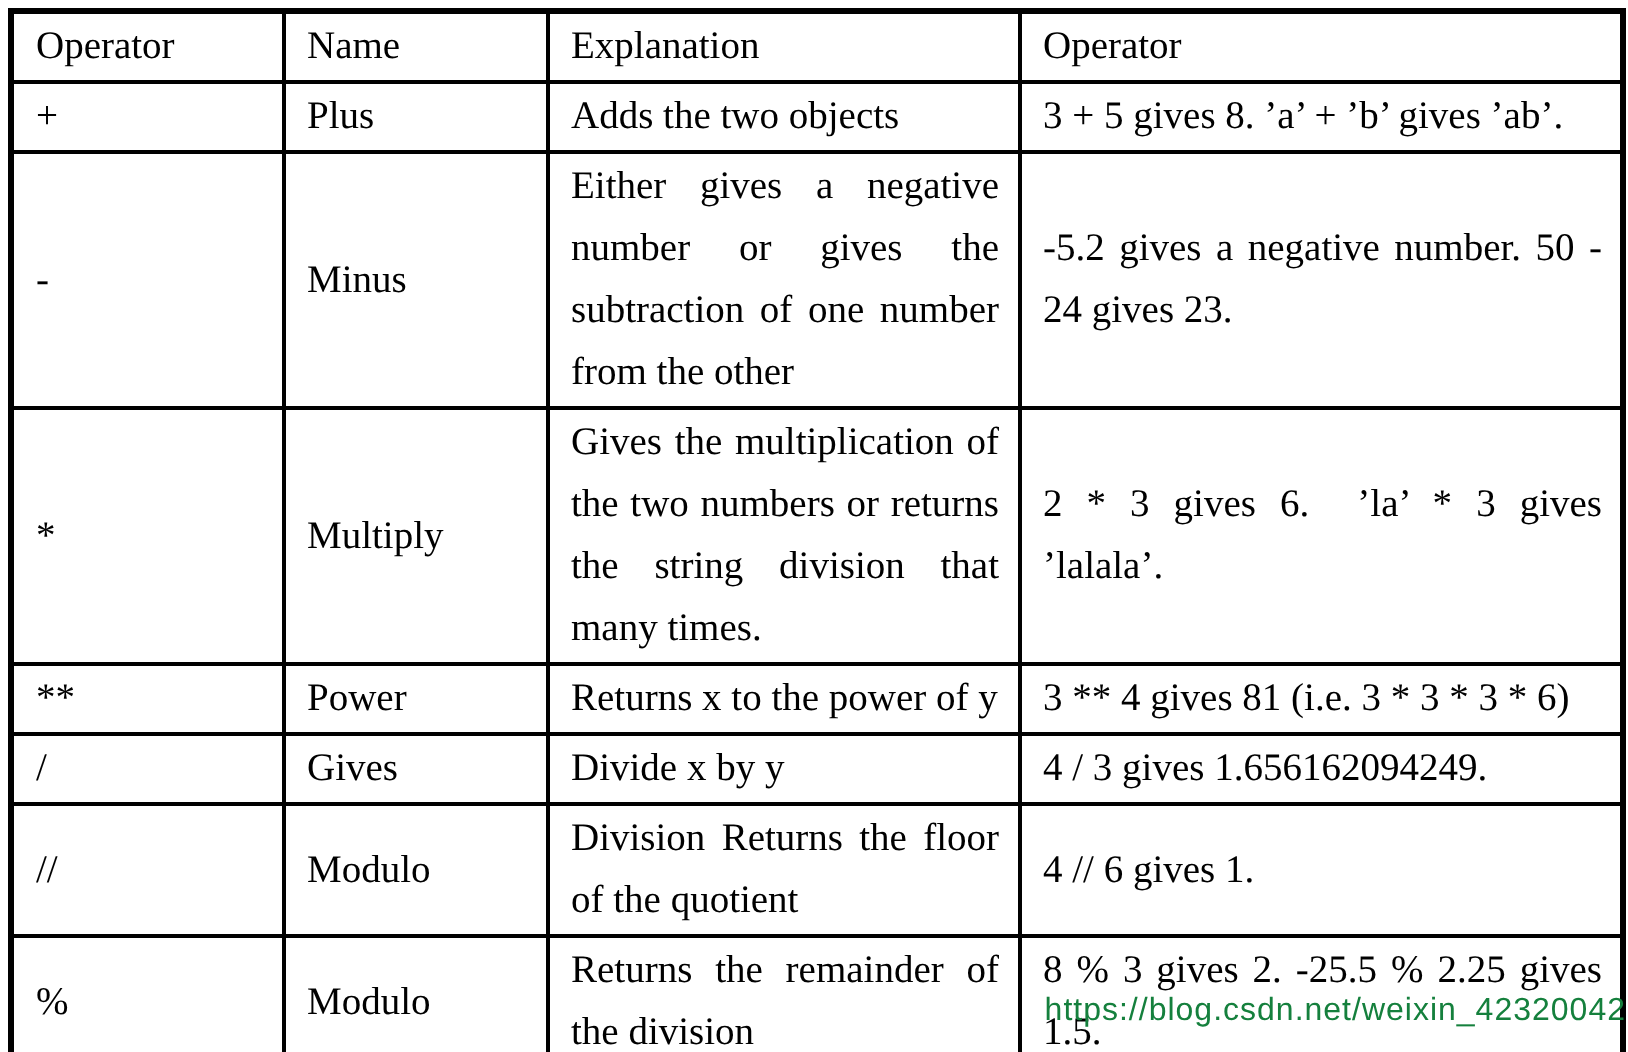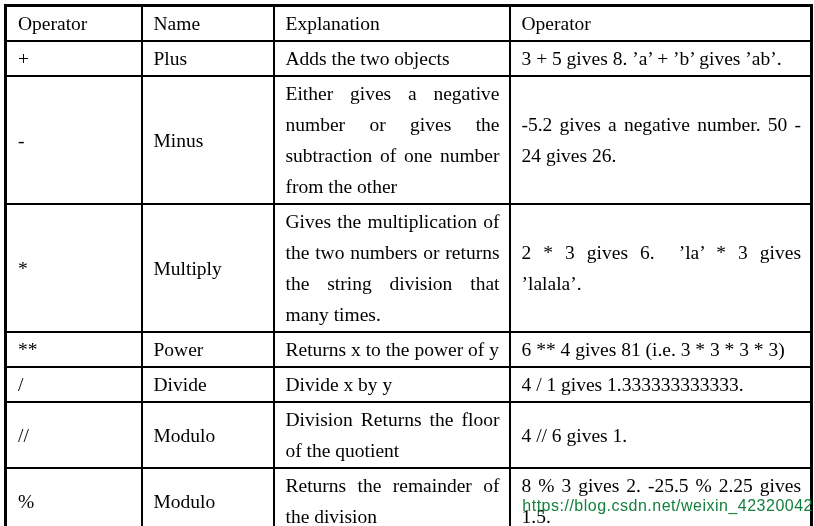--- a/index.html
+++ b/index.html
@@ -73,39 +73,39 @@
       <tr>
         <td>+</td>
         <td>Plus</td>
         <td class="just">Adds the two objects</td>
         <td class="just">3 + 5 gives 8. ’a’ + ’b’ gives ’ab’.</td>
       </tr>
       <tr>
         <td>-</td>
         <td>Minus</td>
         <td class="just">Either gives a negative number or gives the subtraction of one number from the other</td>
-        <td class="just">-5.2 gives a negative number. 50 - 24 gives 26.</td>
+        <td class="just">-5.2 gives a negative number. 50 - 24 gives 23.</td>
       </tr>
       <tr>
         <td>*</td>
         <td>Multiply</td>
         <td class="just">Gives the multiplication of the two numbers or returns the string division that many times.</td>
         <td class="just">2 * 3 gives 6.&nbsp; ’la’ * 3 gives ’lalala’.</td>
       </tr>
       <tr>
         <td>**</td>
         <td>Power</td>
         <td class="just">Returns x to the power of y</td>
-        <td class="just">6 ** 4 gives 81 (i.e. 3 * 3 * 3 * 3)</td>
+        <td class="just">3 ** 4 gives 81 (i.e. 3 * 3 * 3 * 6)</td>
       </tr>
       <tr>
         <td>/</td>
-        <td>Divide</td>
+        <td>Gives</td>
         <td class="just">Divide x by y</td>
-        <td class="just">4 / 1 gives 1.333333333333.</td>
+        <td class="just">4 / 3 gives 1.656162094249.</td>
       </tr>
       <tr>
         <td>//</td>
         <td>Modulo</td>
         <td class="just">Division Returns the floor of the quotient</td>
         <td class="just">4 // 6 gives 1.</td>
       </tr>
       <tr>
         <td>%</td>
         <td>Modulo</td>

